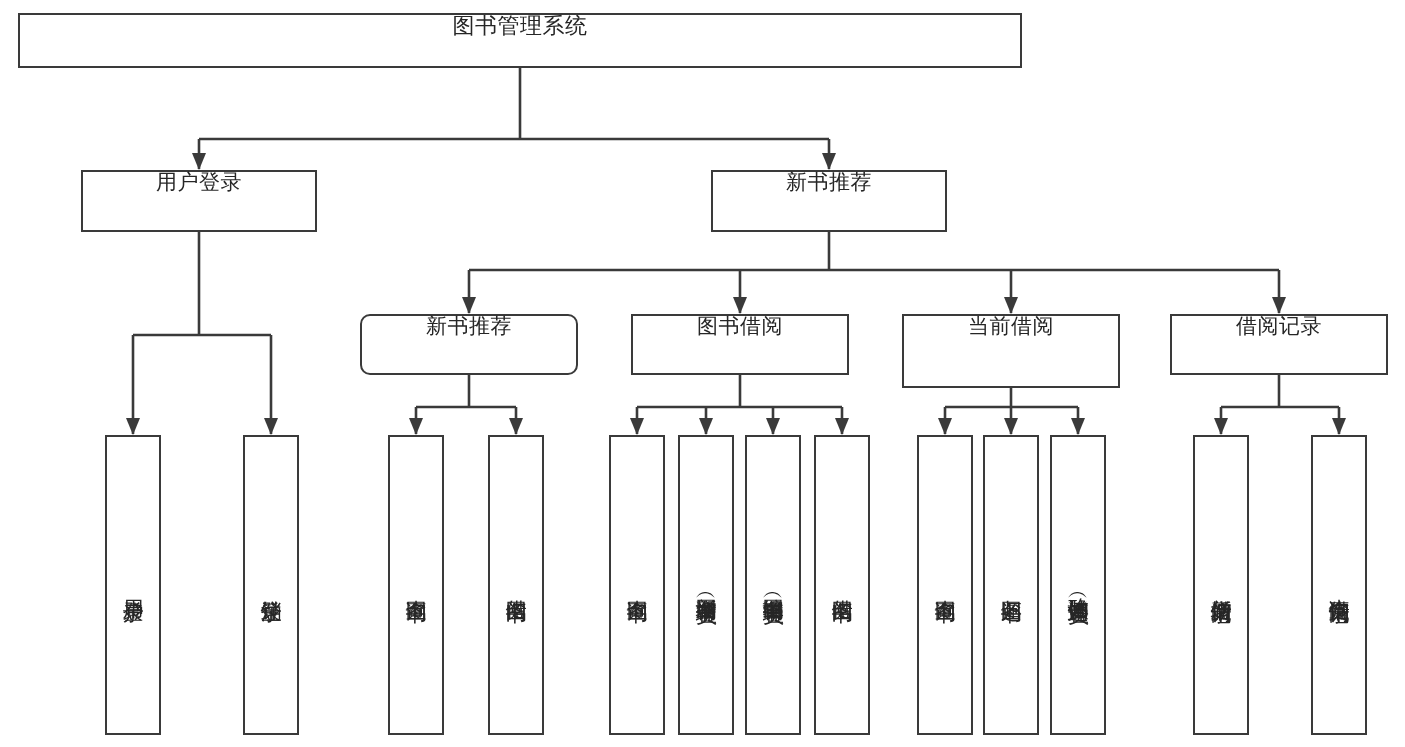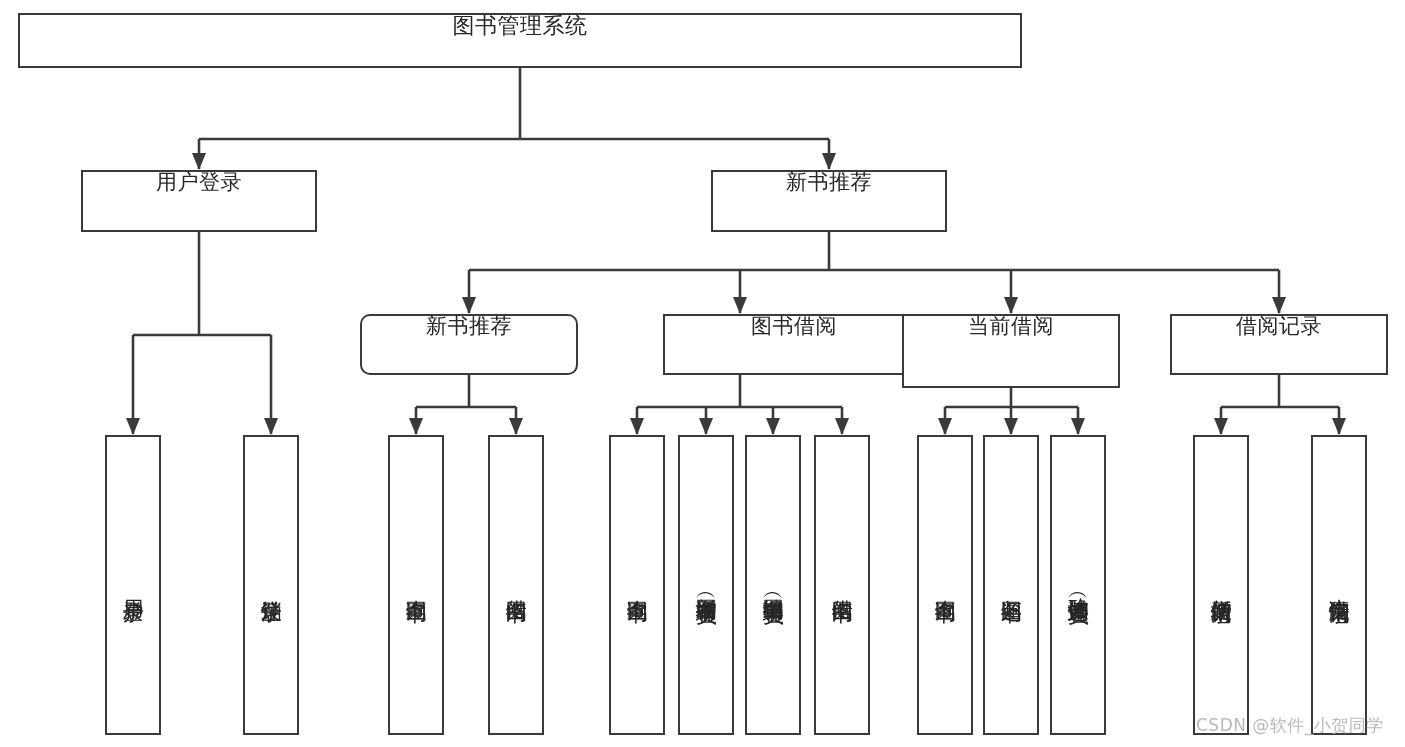--- a/index.html
+++ b/index.html
@@ -144,21 +144,21 @@
       </div>
       <div class="node h" style="left: 360px; top: 314px; width: 218px; height: 61px; border-radius: 10px;">
         <span class="label">新书推荐</span>
       </div>
       <div class="node v" style="left: 388px; top: 435px; width: 56px; height: 300px;">
         <span class="label" style="margin-top: 146px;">查询图书</span>
       </div>
       <div class="node v" style="left: 488px; top: 435px; width: 56px; height: 300px;">
         <span class="label" style="margin-top: 146px;">借阅图书</span>
       </div>
-      <div class="node h" style="left: 631px; top: 314px; width: 262px; height: 61px; margin-left: 32px;">
+      <div class="node h" style="left: 631px; top: 314px; width: 218px; height: 61px;">
         <span class="label">图书借阅</span>
       </div>
       <div class="node v" style="left: 609px; top: 435px; width: 56px; height: 300px;">
         <span class="label" style="margin-top: 146px;">查询图书</span>
       </div>
       <div class="node v" style="left: 678px; top: 435px; width: 56px; height: 300px;">
         <span class="label" style="margin-top: 143.5px;">新增图书（管理员）</span>
       </div>
       <div class="node v" style="left: 745px; top: 435px; width: 56px; height: 300px;">
         <span class="label" style="margin-top: 143.5px;">编辑图书（管理员）</span>
@@ -181,14 +181,13 @@
       <div class="node h" style="left: 1170px; top: 314px; width: 218px; height: 61px;">
         <span class="label">借阅记录</span>
       </div>
       <div class="node v" style="left: 1193px; top: 435px; width: 56px; height: 300px;">
         <span class="label" style="margin-top: 145px;">新增借阅记录</span>
       </div>
       <div class="node v" style="left: 1311px; top: 435px; width: 56px; height: 300px;">
         <span class="label" style="margin-top: 145px;">查询借阅记录</span>
       </div>
     </div>
-  <div class="watermark" style="left: 1196px; top: 714px;">CSDN @软件_小贺同学</div>
 </div>
 
 </body></html>

